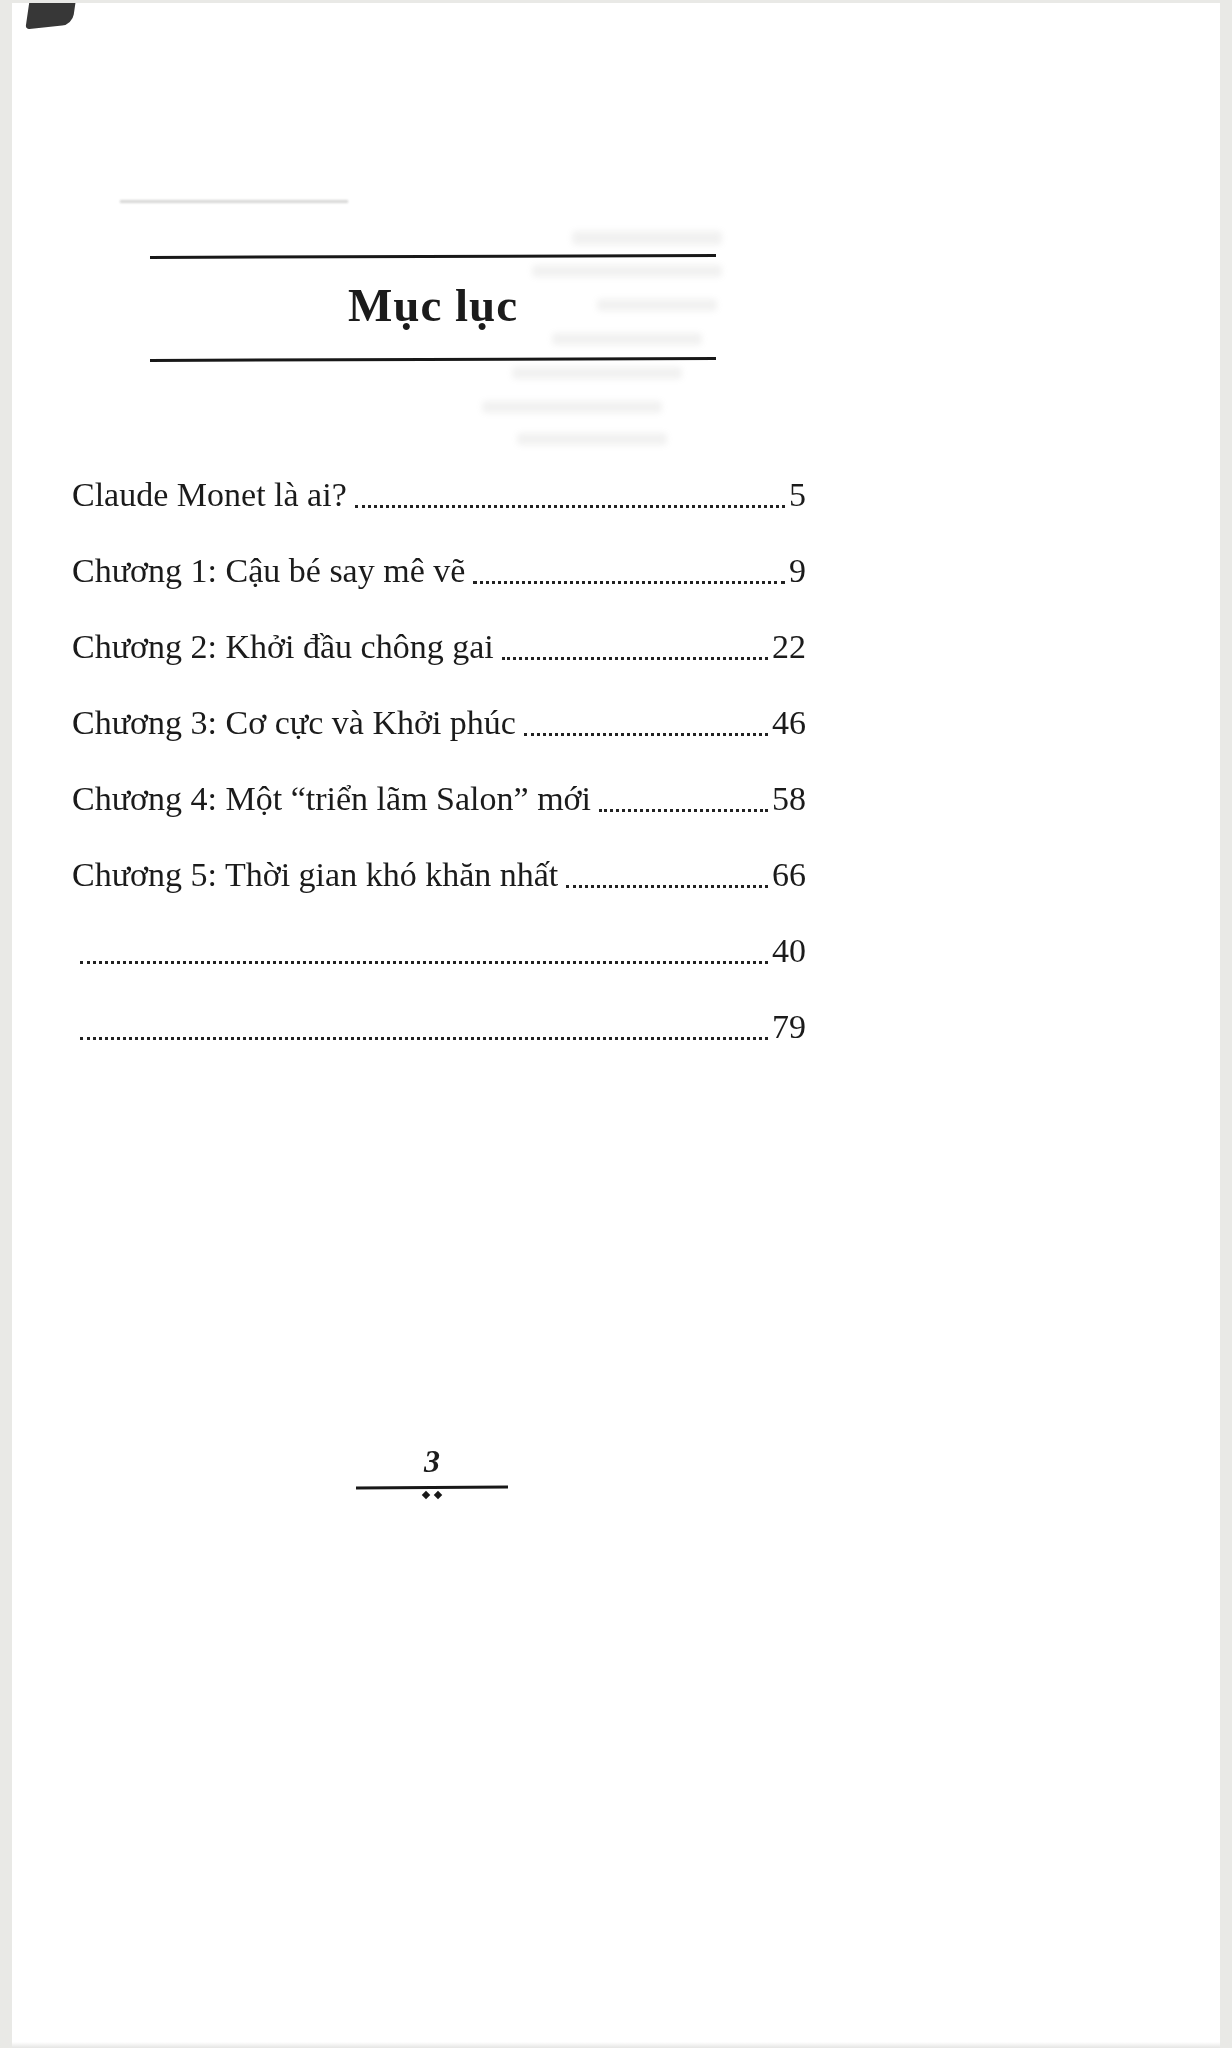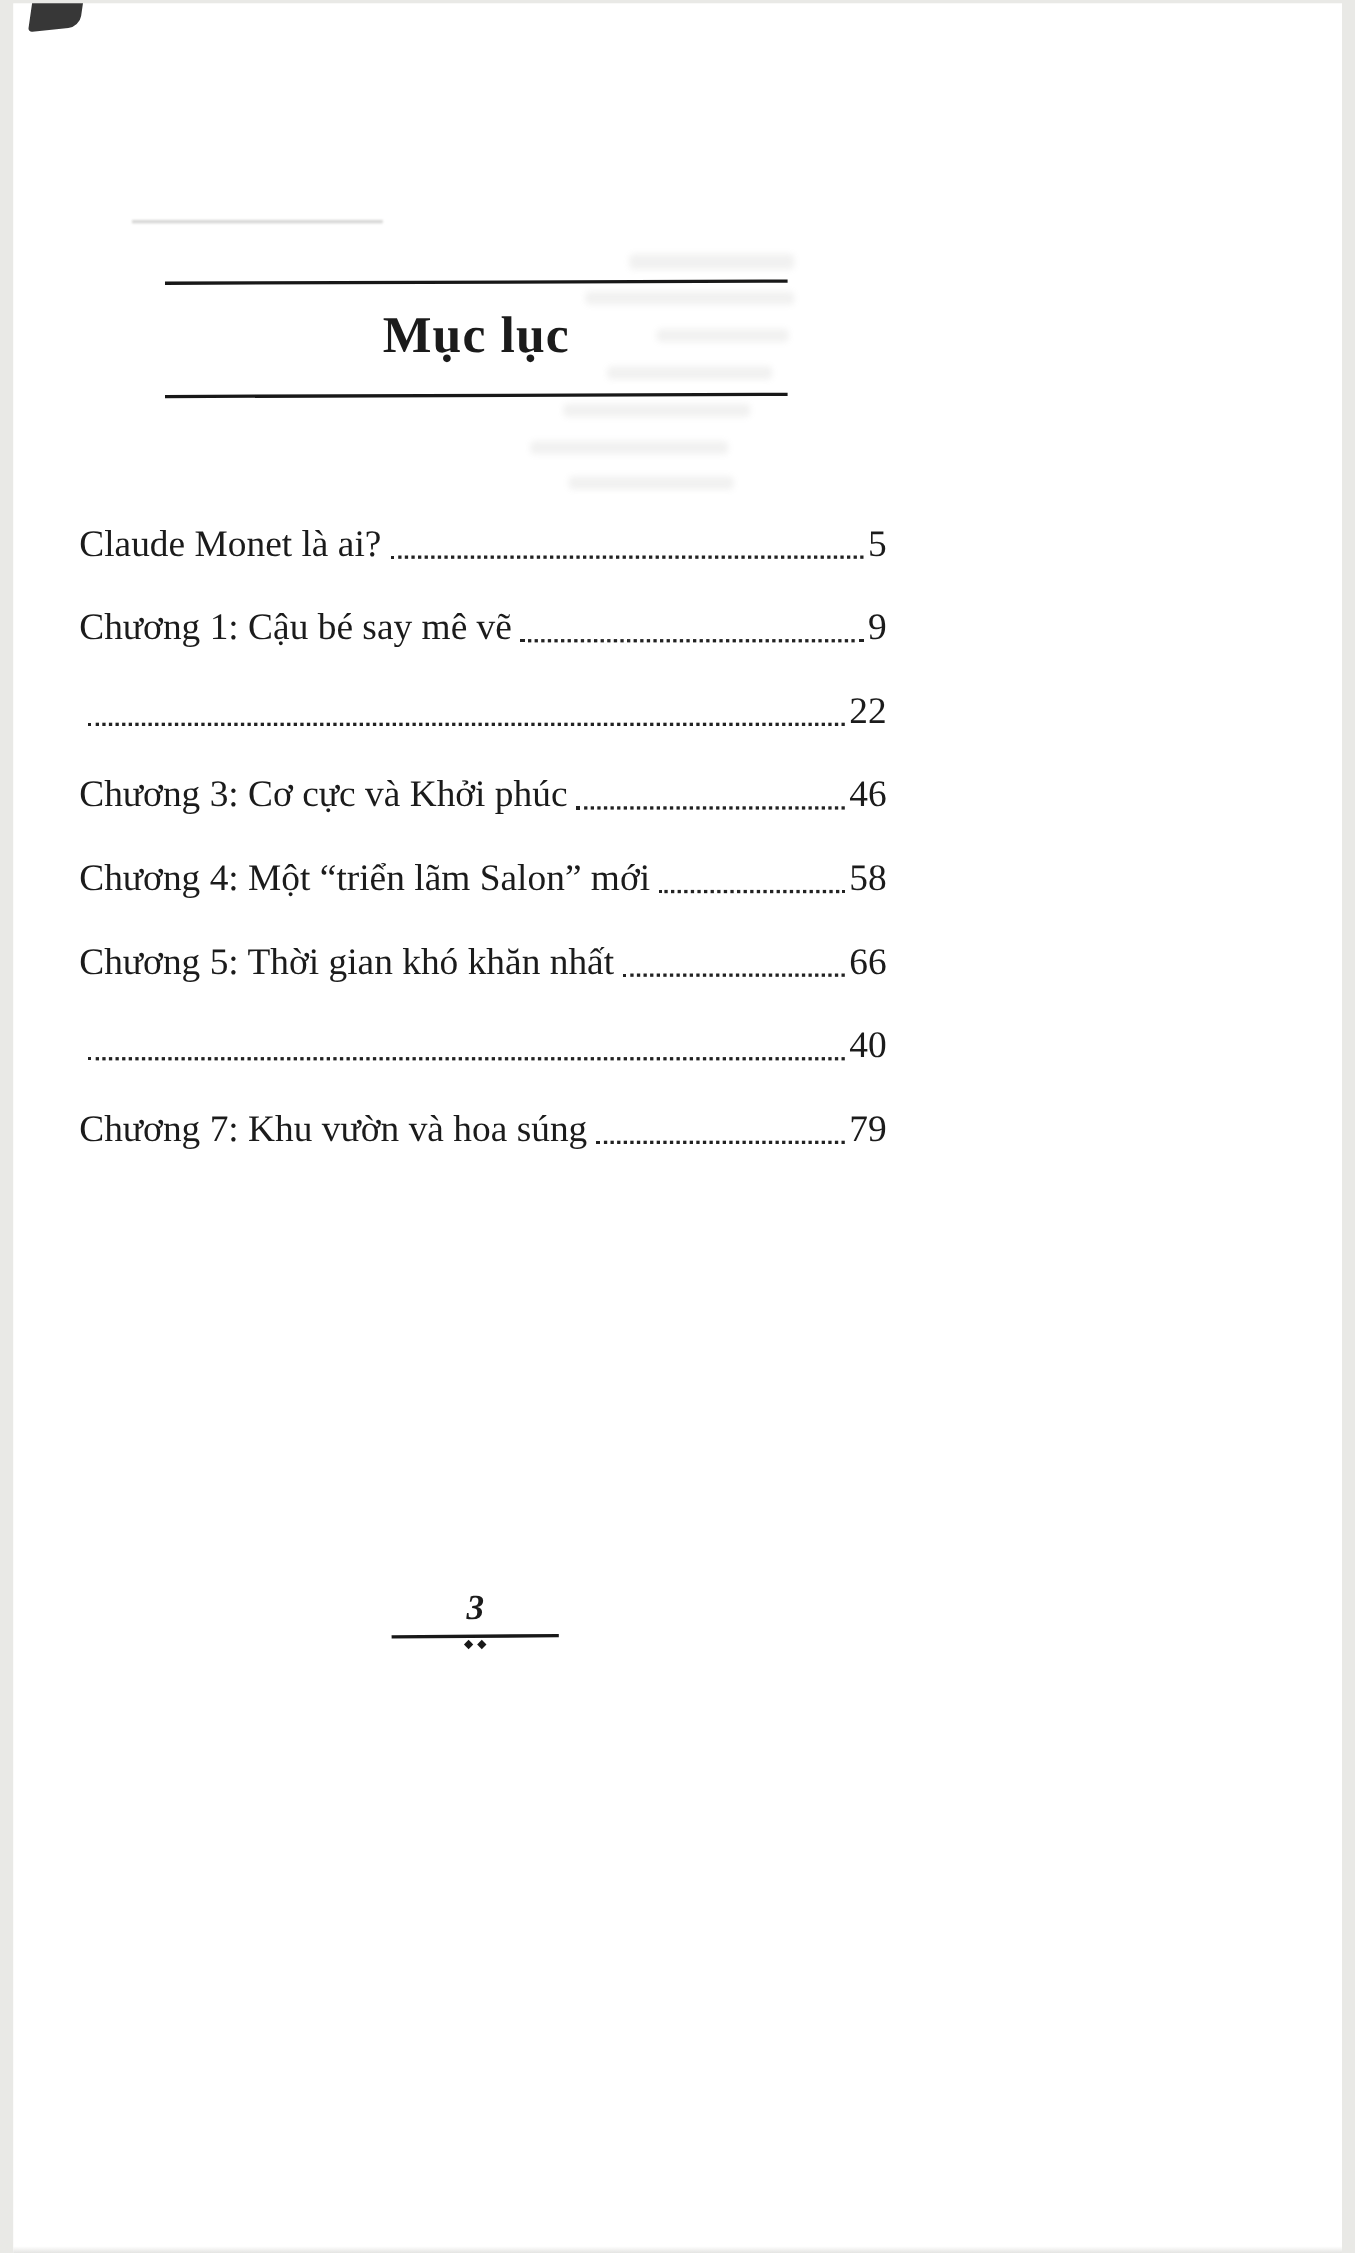--- a/index.html
+++ b/index.html
@@ -170,20 +170,21 @@
       <span class="toc-page">5</span>
     </div>
 
     <div class="toc-row">
       <span class="toc-label">Chương 1: Cậu bé say mê vẽ</span>
       <span class="leader"></span>
       <span class="toc-page">9</span>
     </div>
 
     <div class="toc-row">
+      <span class="toc-label">Chương 2: Khởi đầu chông gai</span>
       <span class="leader"></span>
       <span class="toc-page">22</span>
     </div>
 
     <div class="toc-row">
       <span class="toc-label">Chương 3: Cơ cực và Khởi phúc</span>
       <span class="leader"></span>
       <span class="toc-page">46</span>
     </div>
 
@@ -198,21 +199,20 @@
       <span class="leader"></span>
       <span class="toc-page">66</span>
     </div>
 
     <div class="toc-row">
       <span class="leader"></span>
       <span class="toc-page">40</span>
     </div>
 
     <div class="toc-row">
-      <span class="toc-label">Chương 7: Khu vườn và hoa súng</span>
       <span class="leader"></span>
       <span class="toc-page">79</span>
     </div>
 
   </div>
 
   <div class="footer">
     <div class="footer-number">3</div>
     <div class="footer-rule"></div>
     <div class="footer-diamonds">

